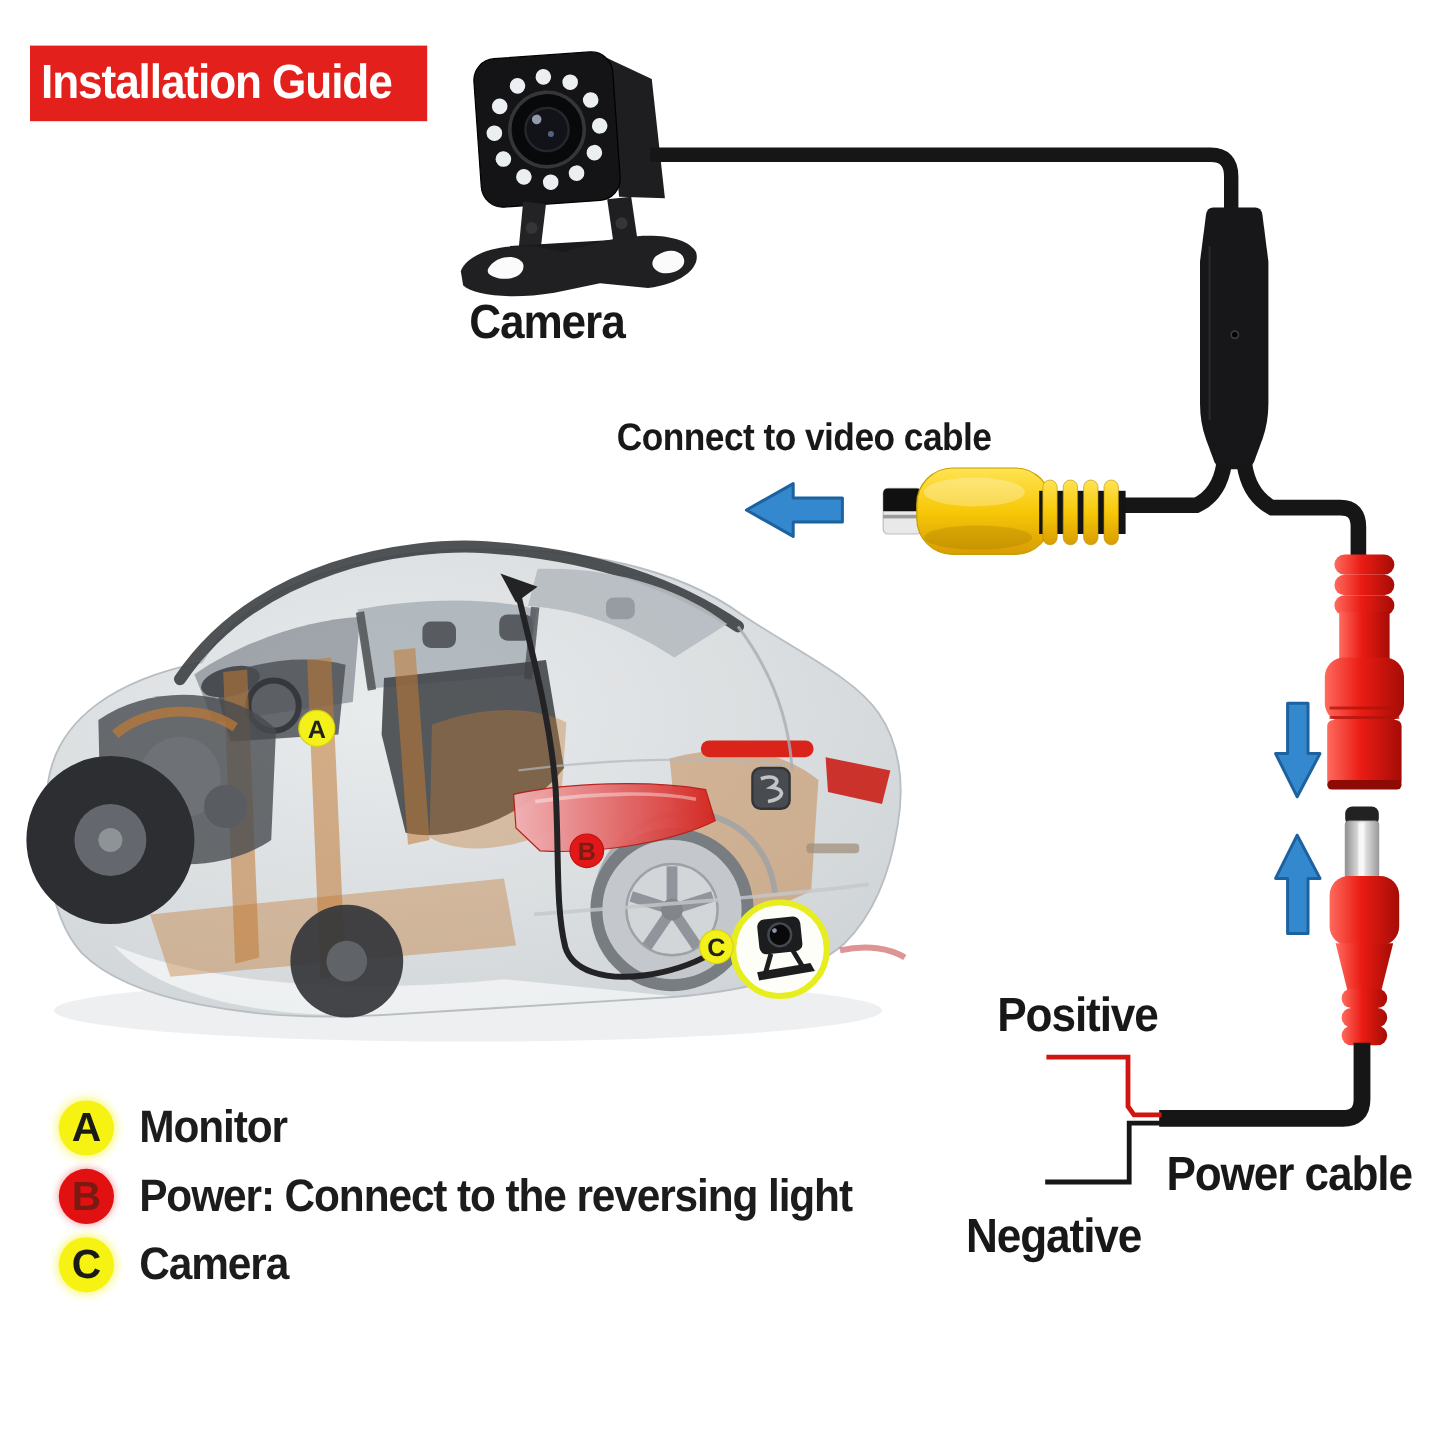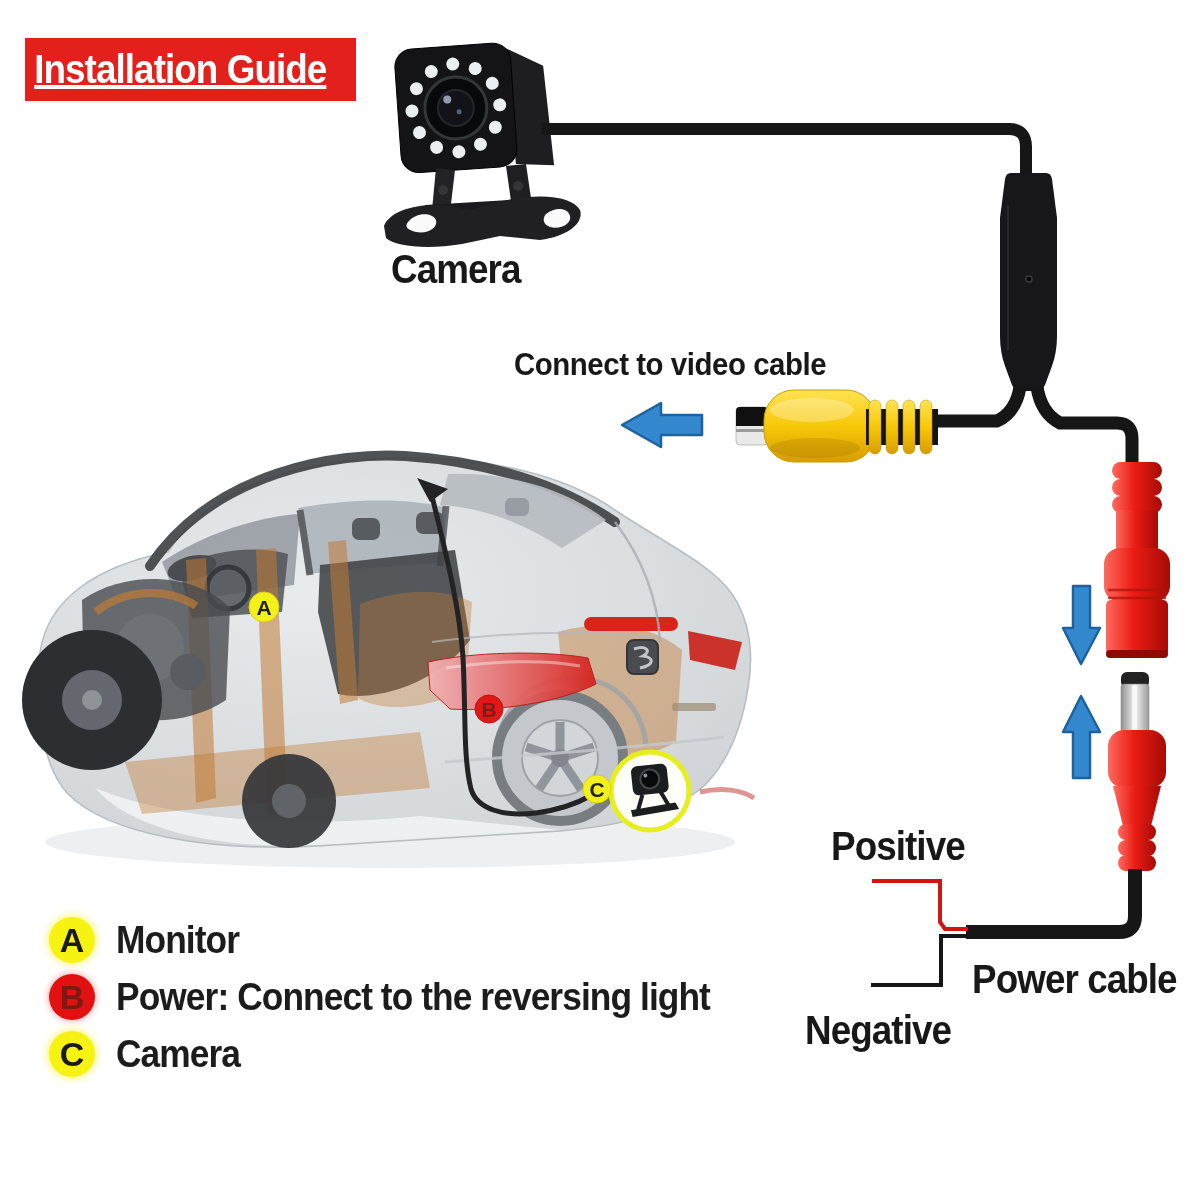--- a/index.html
+++ b/index.html
@@ -4,21 +4,21 @@
 <style>
   html,body { margin:0; padding:0; background:#ffffff; }
   .stage {
     position:relative; width:1200px; height:1200px; background:#ffffff;
     font-family:"Liberation Sans", sans-serif; overflow:hidden;
   }
   .stage svg.layer { position:absolute; left:0; top:0; width:1200px; height:1200px; }
 
   #banner {
     position:absolute; left:25px; top:38px; width:331px; height:63px;
-    background:#e3201b; color:#ffffff; display:flex; align-items:center;text-decoration:underline;
+    background:#e3201b; color:#ffffff; display:flex; align-items:center;
   }
   #banner .banner-text {
     font-weight:700; font-size:40px; letter-spacing:-1px; white-space:nowrap;
     transform:scaleX(.92); transform-origin:left center; padding-left:10px;
   }
 
   .lbl {
     position:absolute; font-weight:700; color:#181818; letter-spacing:-1px;
     transform:scaleX(.92); transform-origin:left top; white-space:nowrap;
   }

